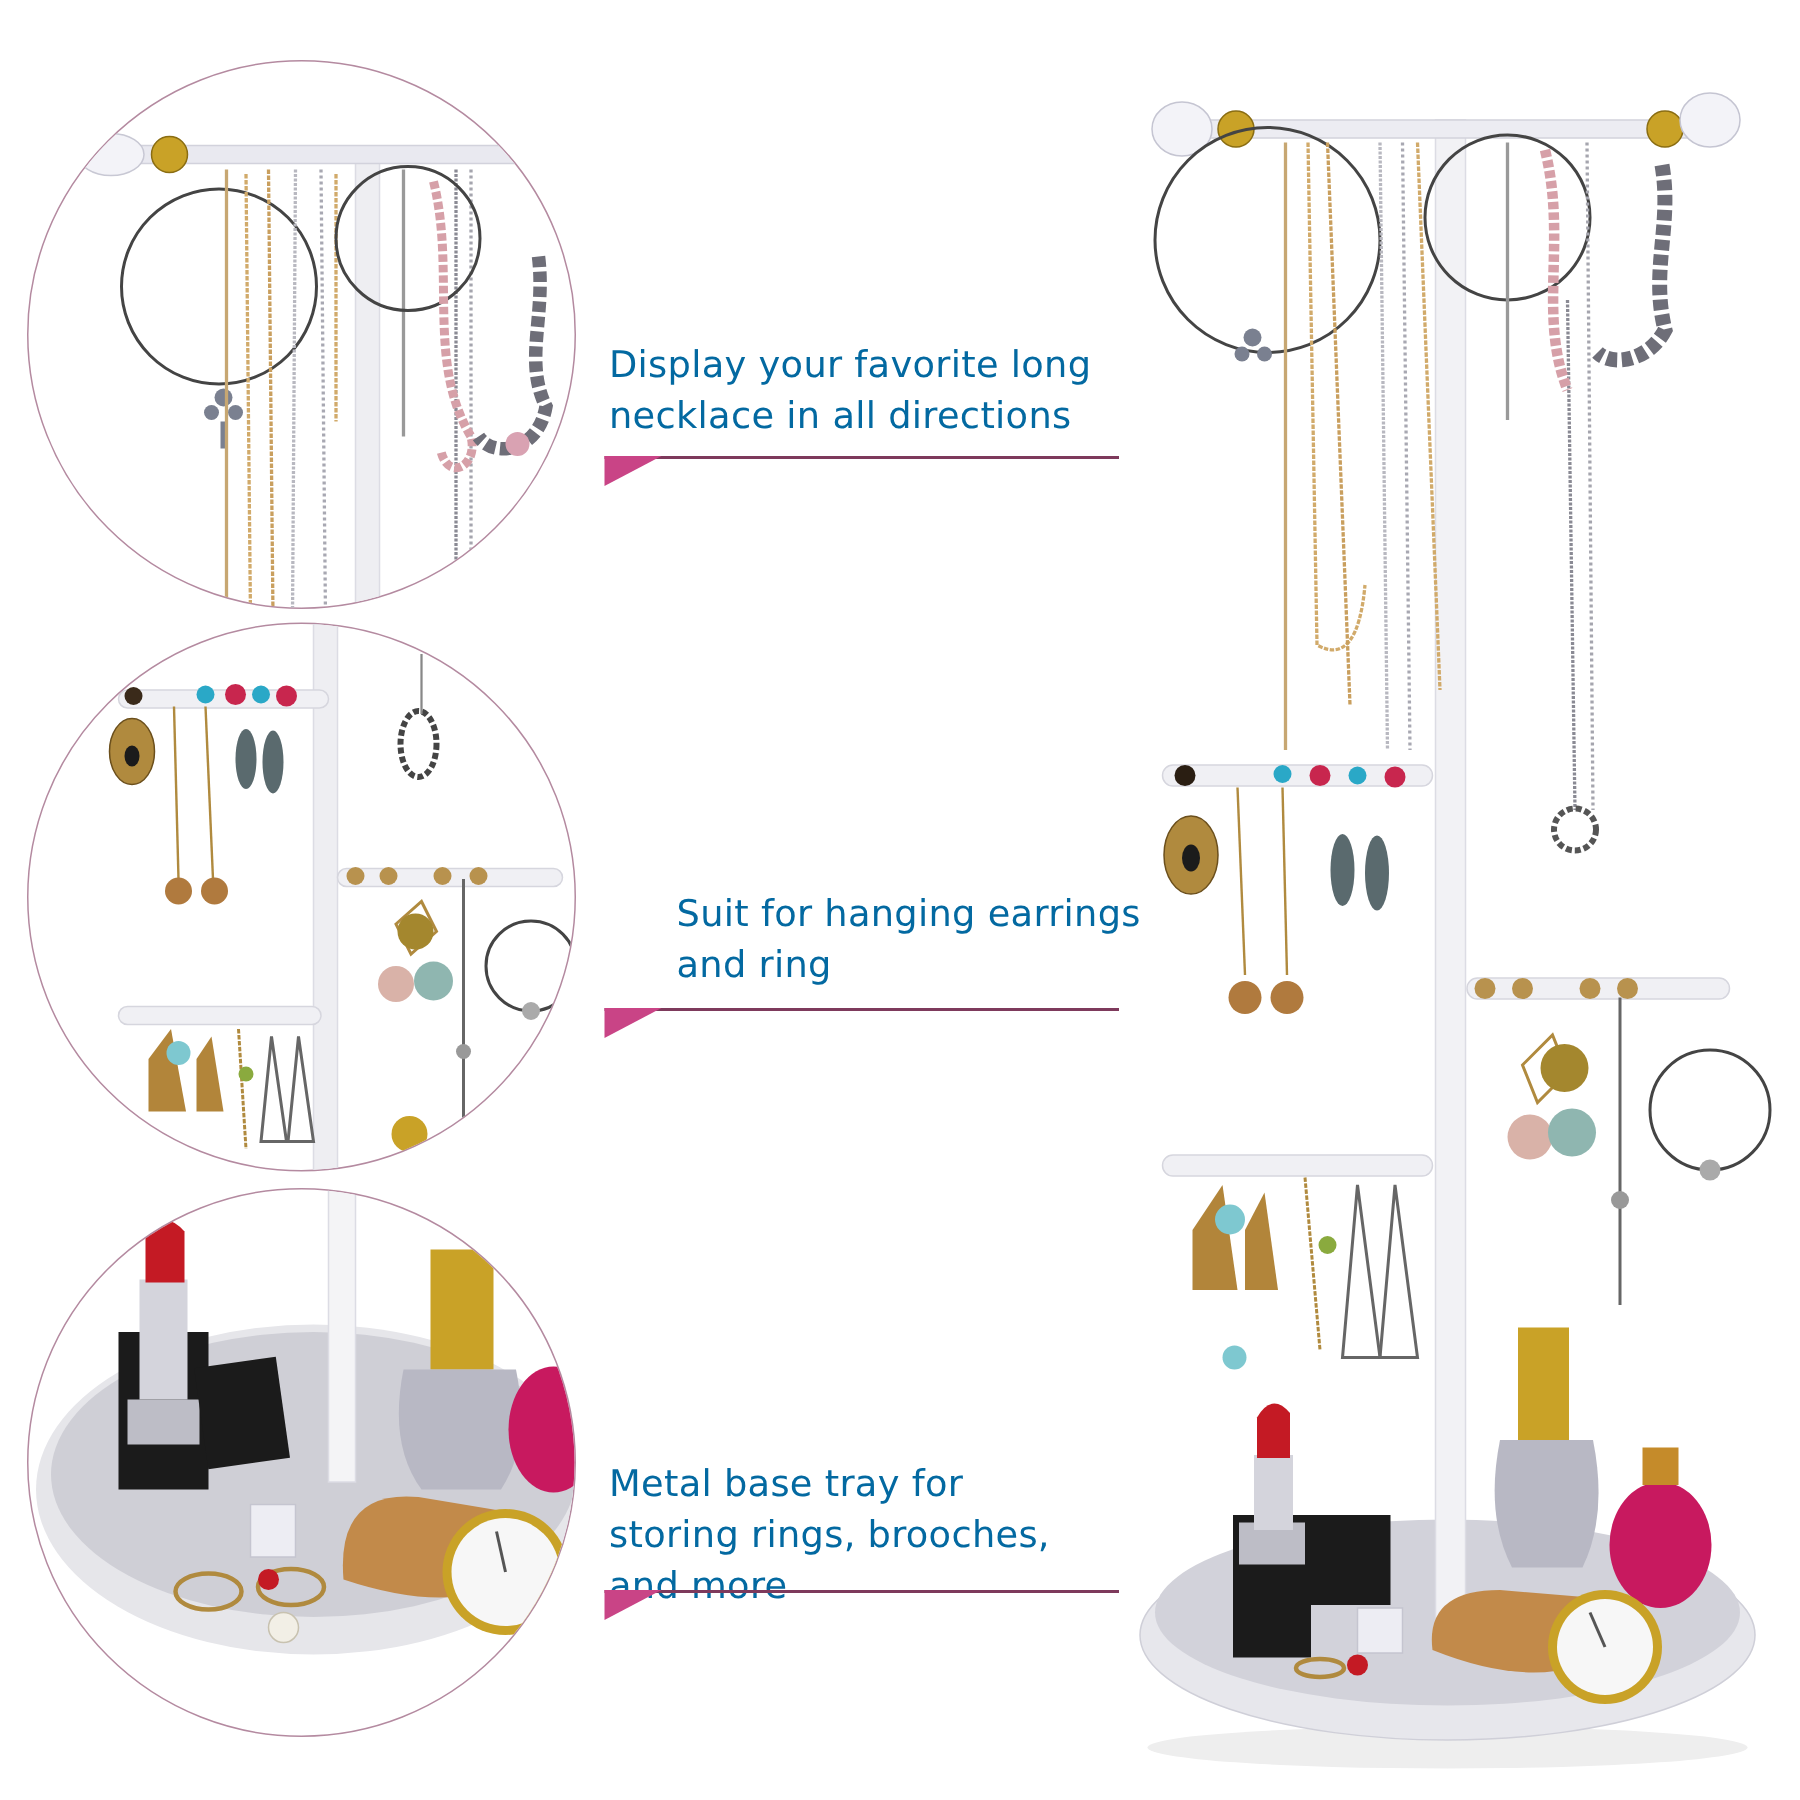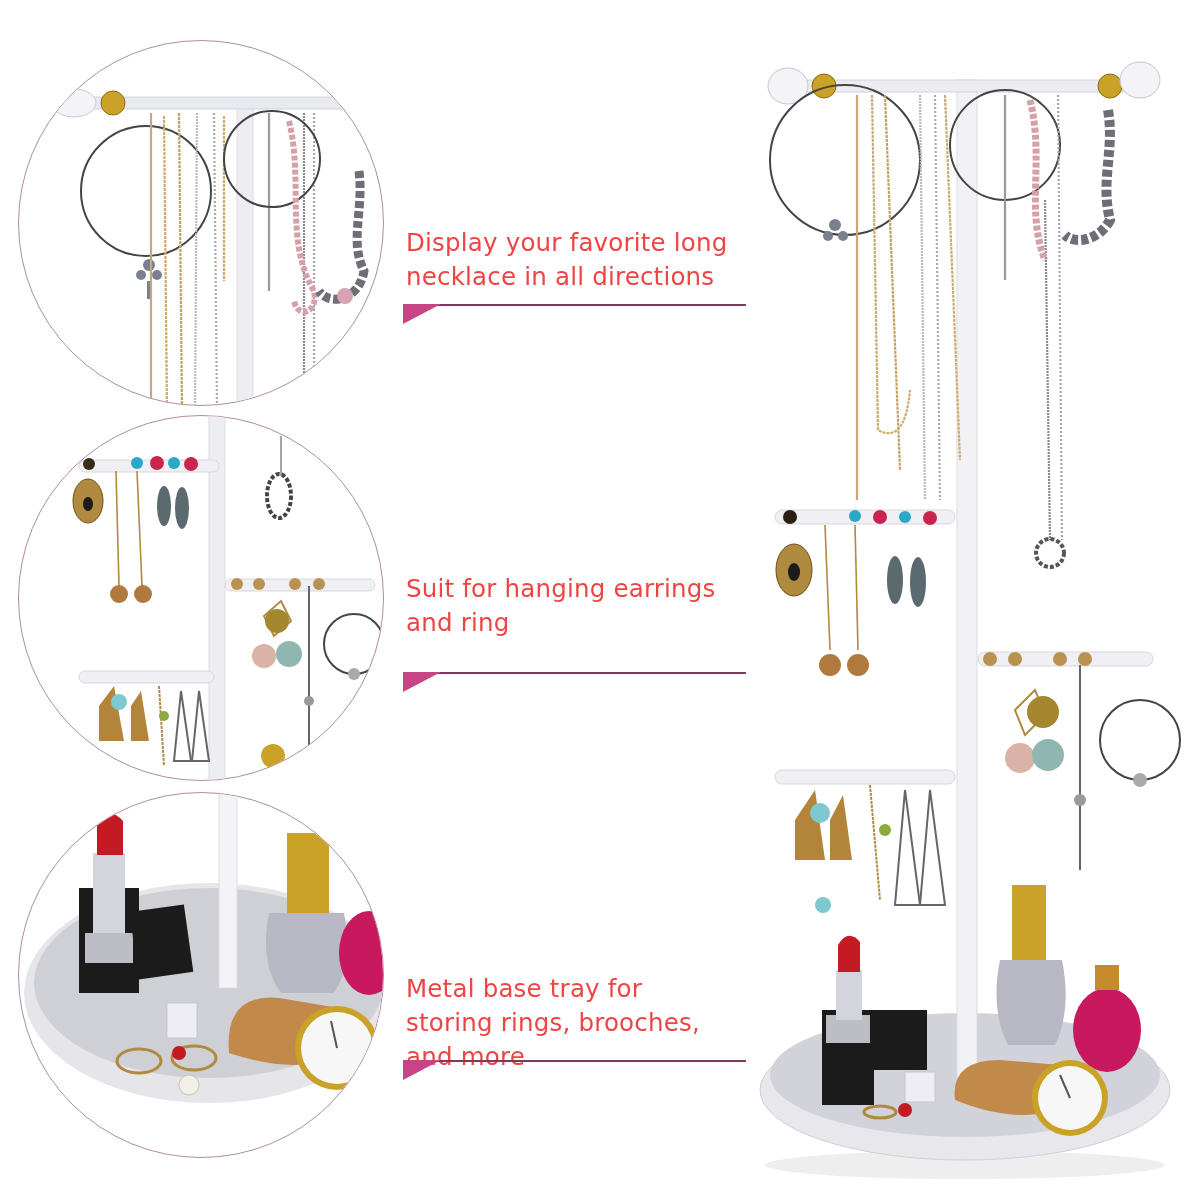--- a/index.html
+++ b/index.html
@@ -5,21 +5,21 @@
     html, body { margin: 0; padding: 0; background: #ffffff; }
     body { width: 1200px; height: 1200px; position: relative; overflow: hidden;
            font-family: "DejaVu Sans", "Liberation Sans", sans-serif; }
 
     
     .detail-circle { position: absolute; width: 366px; height: 366px; border-radius: 50%;
                      border: 1.5px solid #b48aa0; overflow: hidden; background: #fff; box-sizing: border-box; }
     .detail-circle svg { position: absolute; left: 0; top: 0; }
 
     
-    .caption { position: absolute; left: 406px; color: #ef4444; font-size: 24.5px;
+    .caption { position: absolute; left: 406px; color: #0369a1; font-size: 24.5px;
                line-height: 34px; letter-spacing: 0.2px; white-space: pre-line; width: 360px; }
 
     
     .arrow { position: absolute; left: 403px; width: 343px; height: 30px; }
     .arrow .line { position: absolute; left: 0; top: 0; width: 343px; height: 2px; background: #7e3a5c; }
     .arrow .head { position: absolute; left: 0; top: 0; width: 0; height: 0;
                    border-top: 20px solid #c94486; border-left: 38px solid transparent; transform: scaleX(-1);
                    transform-origin: 19px 10px; }
 
     
@@ -158,21 +158,21 @@
   </svg>
 </div>
 
 <div class="caption" style="top:226px;">Display your favorite long
 necklace in all directions</div>
 <div class="arrow" style="top:304px;">
   <div class="line"></div>
   <div class="head"></div>
 </div>
 
-<div class="caption" style="top:572px;">Suit for hanging earrings
+<div class="caption" style="top:592px;margin-left:45px;">Suit for hanging earrings
 and ring</div>
 <div class="arrow" style="top:672px;">
   <div class="line"></div>
   <div class="head"></div>
 </div>
 
 <div class="caption" style="top:972px;">Metal base tray for
 storing rings, brooches,
 and more</div>
 <div class="arrow" style="top:1060px;">

